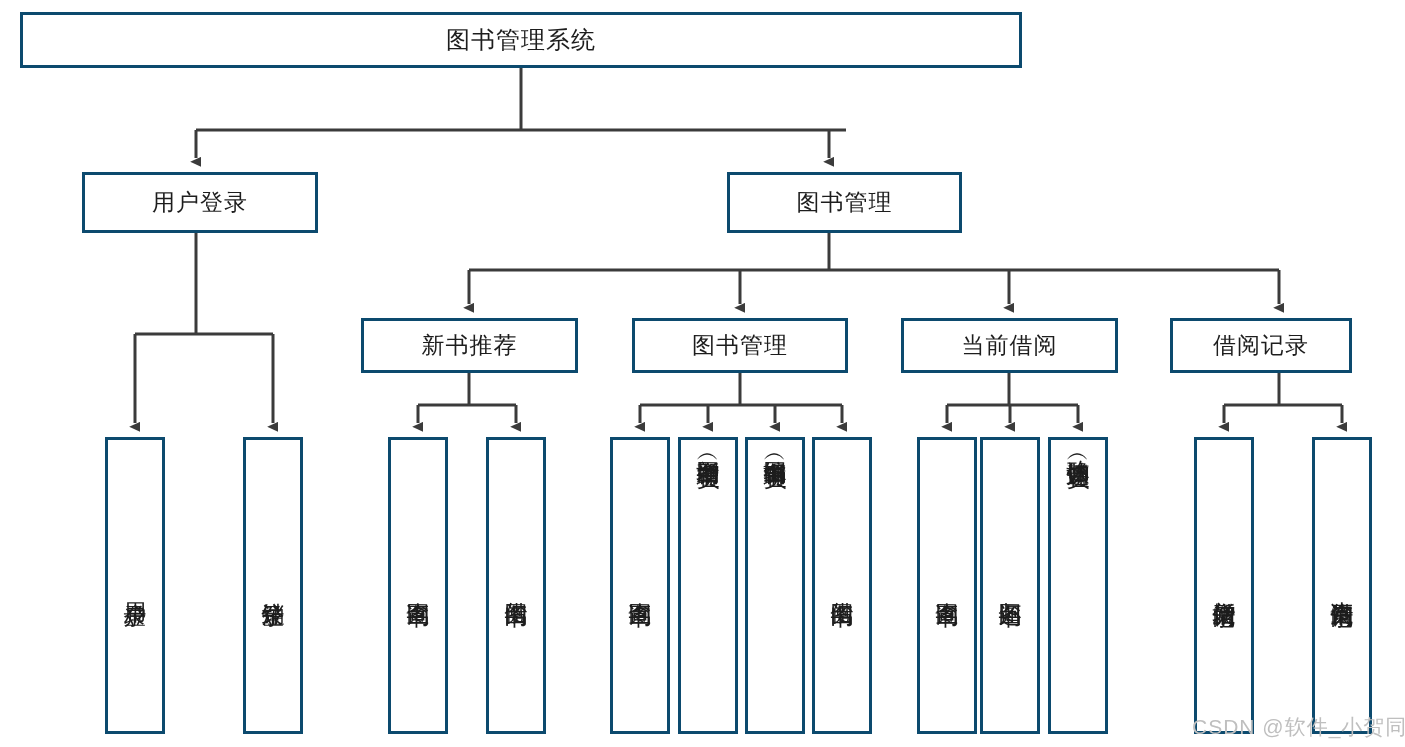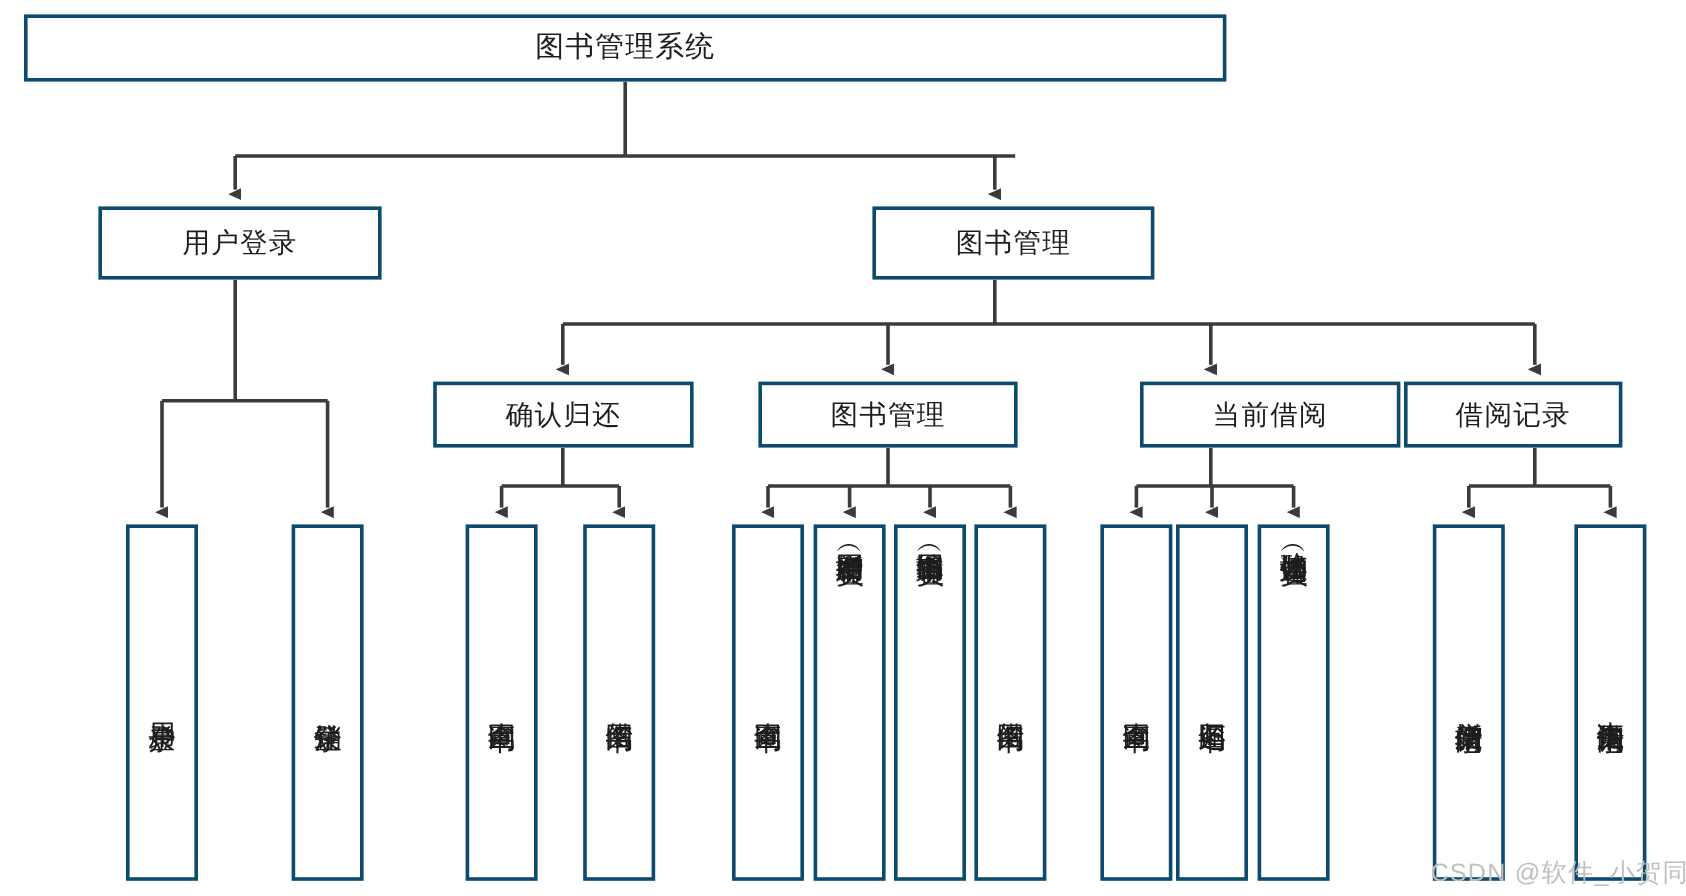--- a/index.html
+++ b/index.html
@@ -117,23 +117,23 @@
       <path d="M1224,405 L1224,423" marker-end="url(#arrow)"></path>
       <path d="M1342,405 L1342,423" marker-end="url(#arrow)"></path>
     </g>
   </svg>
 
   <div class="node h root" style="left: 20px; top: 12px; width: 1002px; height: 56px;">图书管理系统</div>
 
   <div class="node h" style="left: 82px; top: 172px; width: 236px; height: 61px;">用户登录</div>
   <div class="node h" style="left: 711px; top: 172px; width: 235px; height: 61px; margin-left: 16px;">图书管理</div>
 
-  <div class="node h" style="left: 361px; top: 318px; width: 217px; height: 55px;">确认归还</div>
+  <div class="node h" style="left: 361px; top: 318px; width: 217px; height: 55px;">新书推荐</div>
   <div class="node h" style="left: 632px; top: 318px; width: 216px; height: 55px;">图书管理</div>
-  <div class="node h" style="left: 950px; top: 318px; width: 217px; height: 55px;">当前借阅</div>
+  <div class="node h" style="left: 901px; top: 318px; width: 217px; height: 55px;">当前借阅</div>
   <div class="node h" style="left: 1170px; top: 318px; width: 182px; height: 55px;">借阅记录</div>
 
   <div class="node v" style="left: 105px; top: 437px; width: 60px; height: 297px;">用户登录</div>
   <div class="node v" style="left: 243px; top: 437px; width: 60px; height: 297px;">注销登录</div>
   <div class="node v" style="left: 388px; top: 437px; width: 60px; height: 297px;">查询图书</div>
   <div class="node v" style="left: 486px; top: 437px; width: 60px; height: 297px;">借阅图书</div>
   <div class="node v" style="left: 610px; top: 437px; width: 60px; height: 297px;">查询图书</div>
   <div class="node v toptext" style="left: 678px; top: 437px; width: 60px; height: 297px;">新增图书（管理员）</div>
   <div class="node v toptext" style="left: 745px; top: 437px; width: 60px; height: 297px;">编辑图书（管理员）</div>
   <div class="node v" style="left: 812px; top: 437px; width: 60px; height: 297px;">借阅图书</div>

